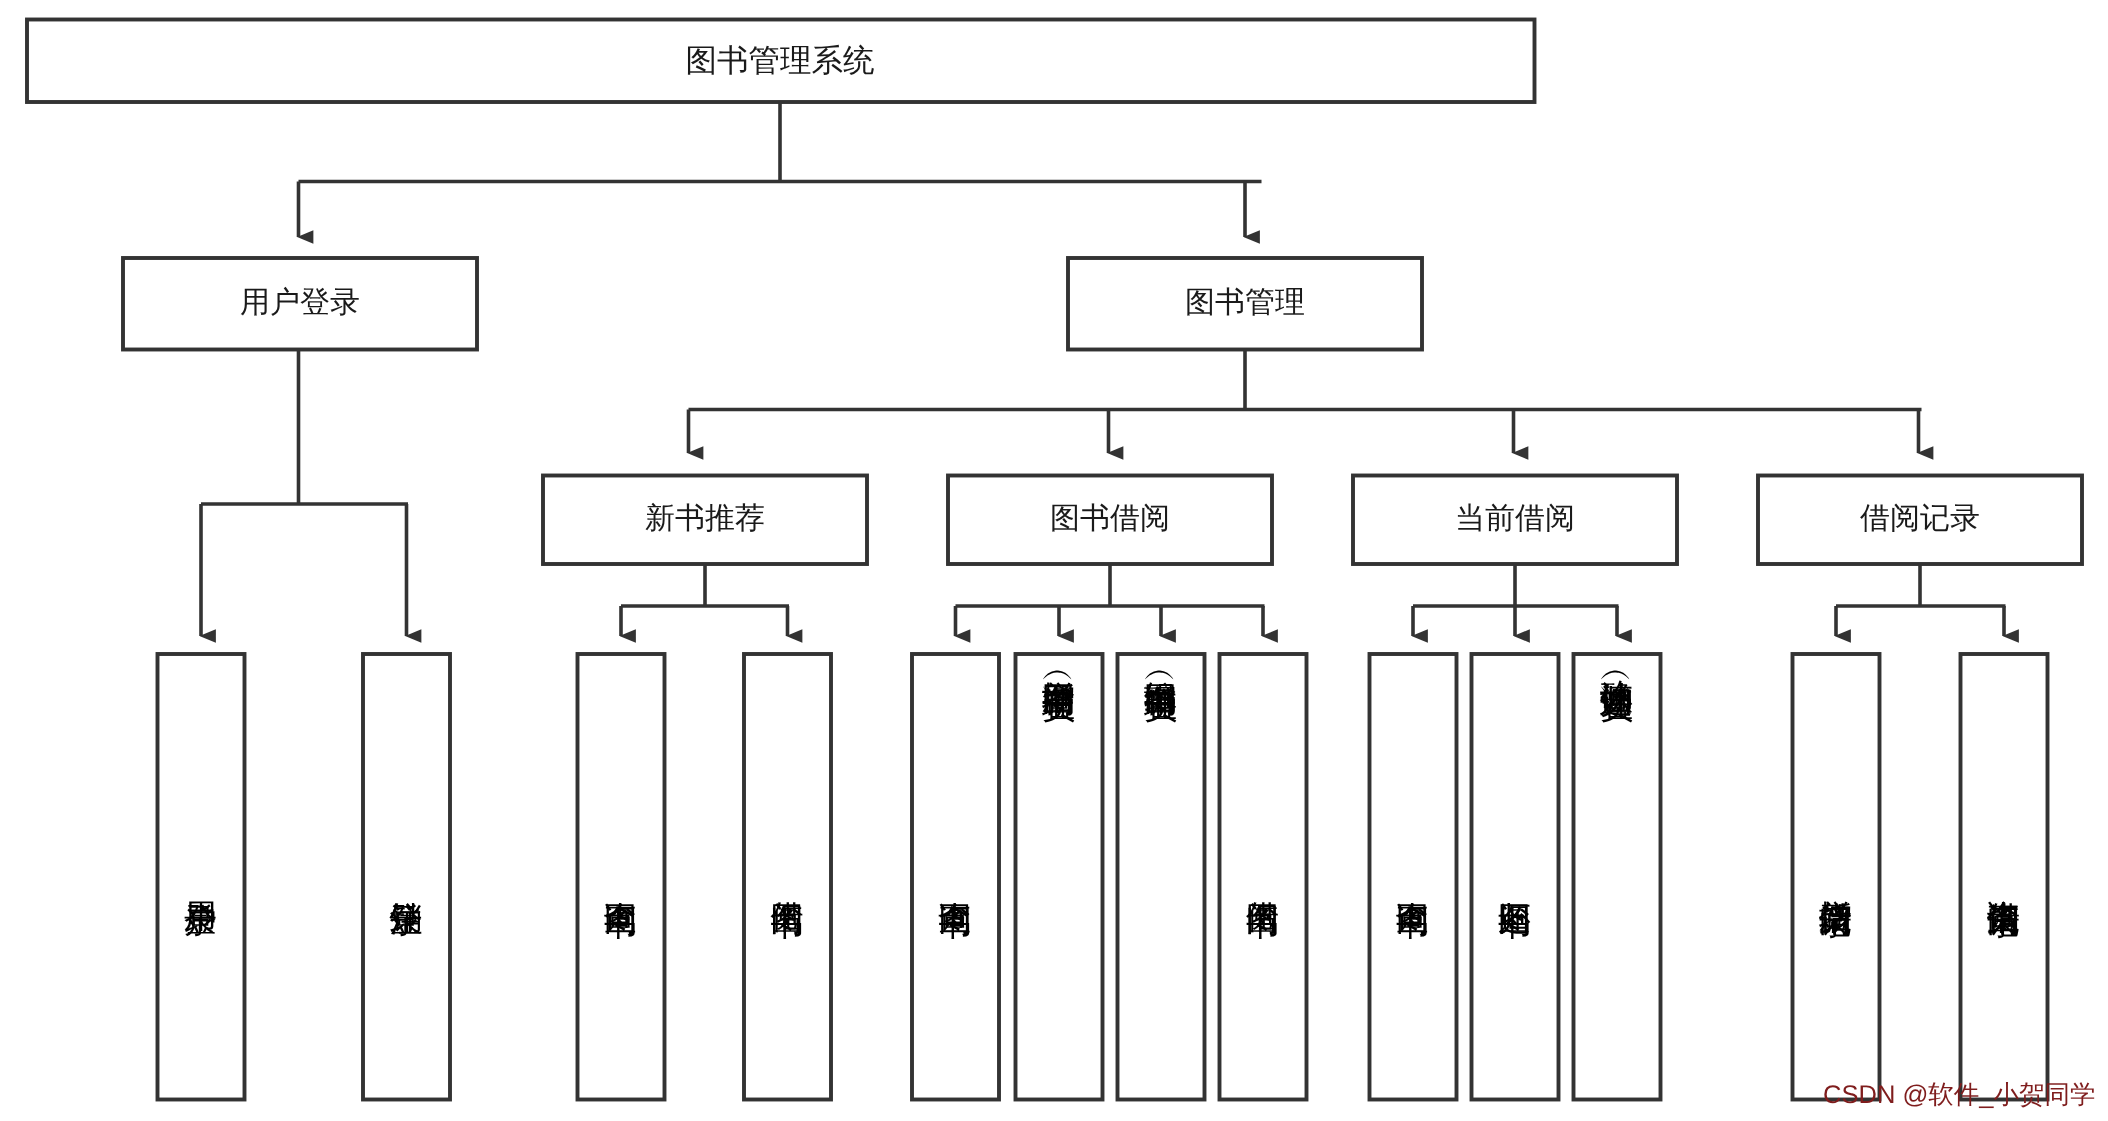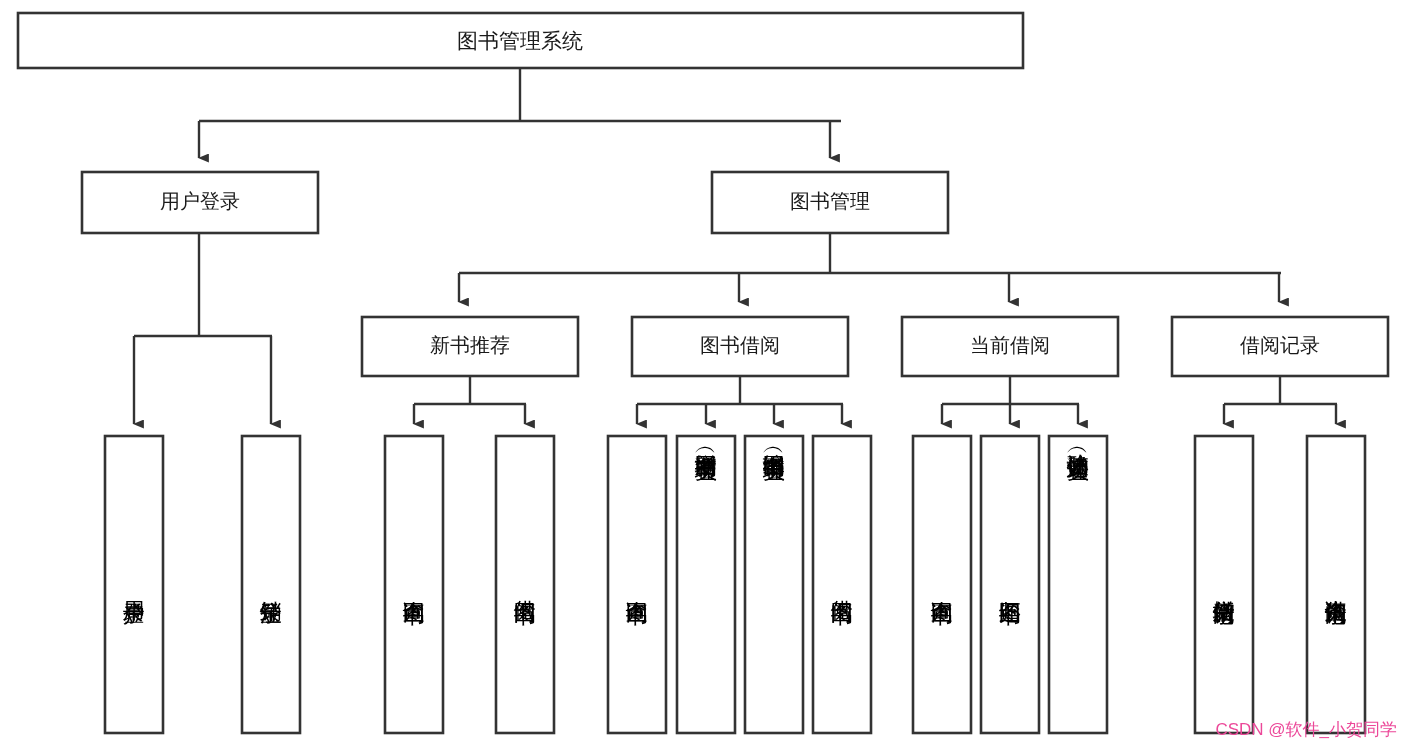--- a/index.html
+++ b/index.html
@@ -63,21 +63,21 @@
     stroke-width: 2.4;
     fill: none;
   }
   .arrow-head { fill: #333333; }
   .watermark {
     position: absolute;
     right: 8px;
     bottom: 6px;
     font-family: "Liberation Sans", "DejaVu Sans", sans-serif;
     font-size: 17px;
-    color: #ec4899;
+    color: #7f1d1d;
     white-space: nowrap;
     user-select: none;
   }
 </style>
 </head>
 <body>
 
 <div id="diagram-root">
 
   <svg class="diagram" viewBox="0 0 1405 747" xmlns="http://www.w3.org/2000/svg">

